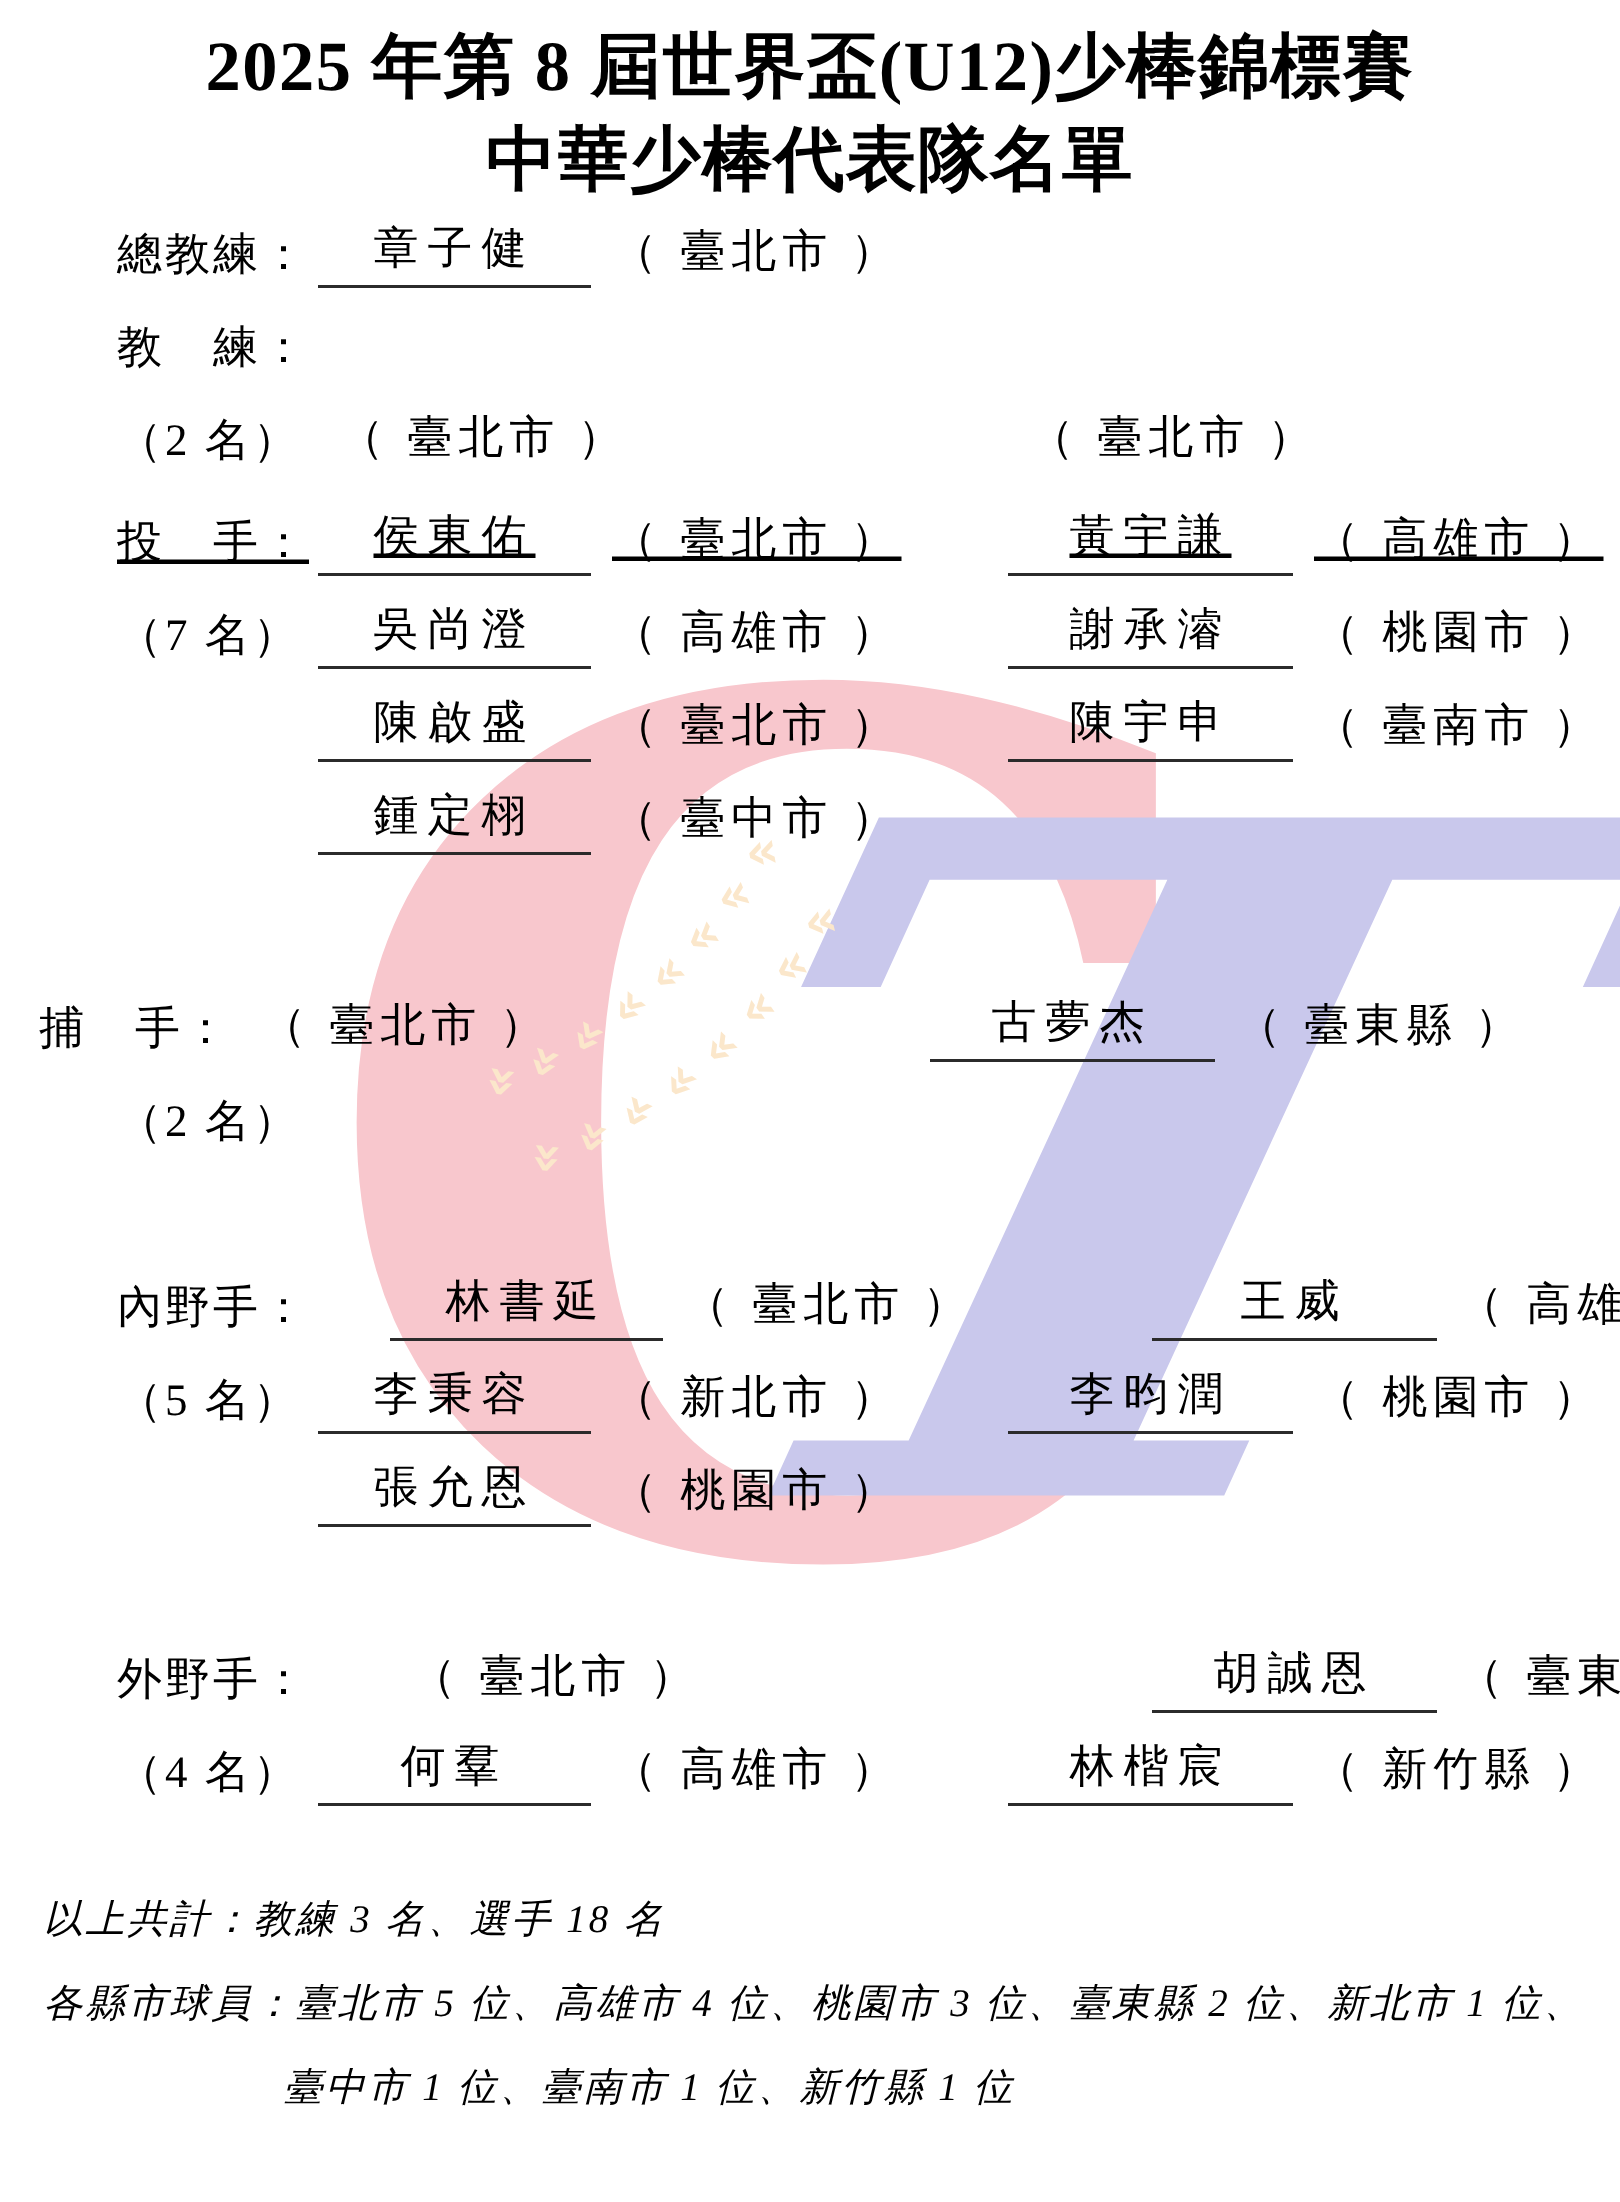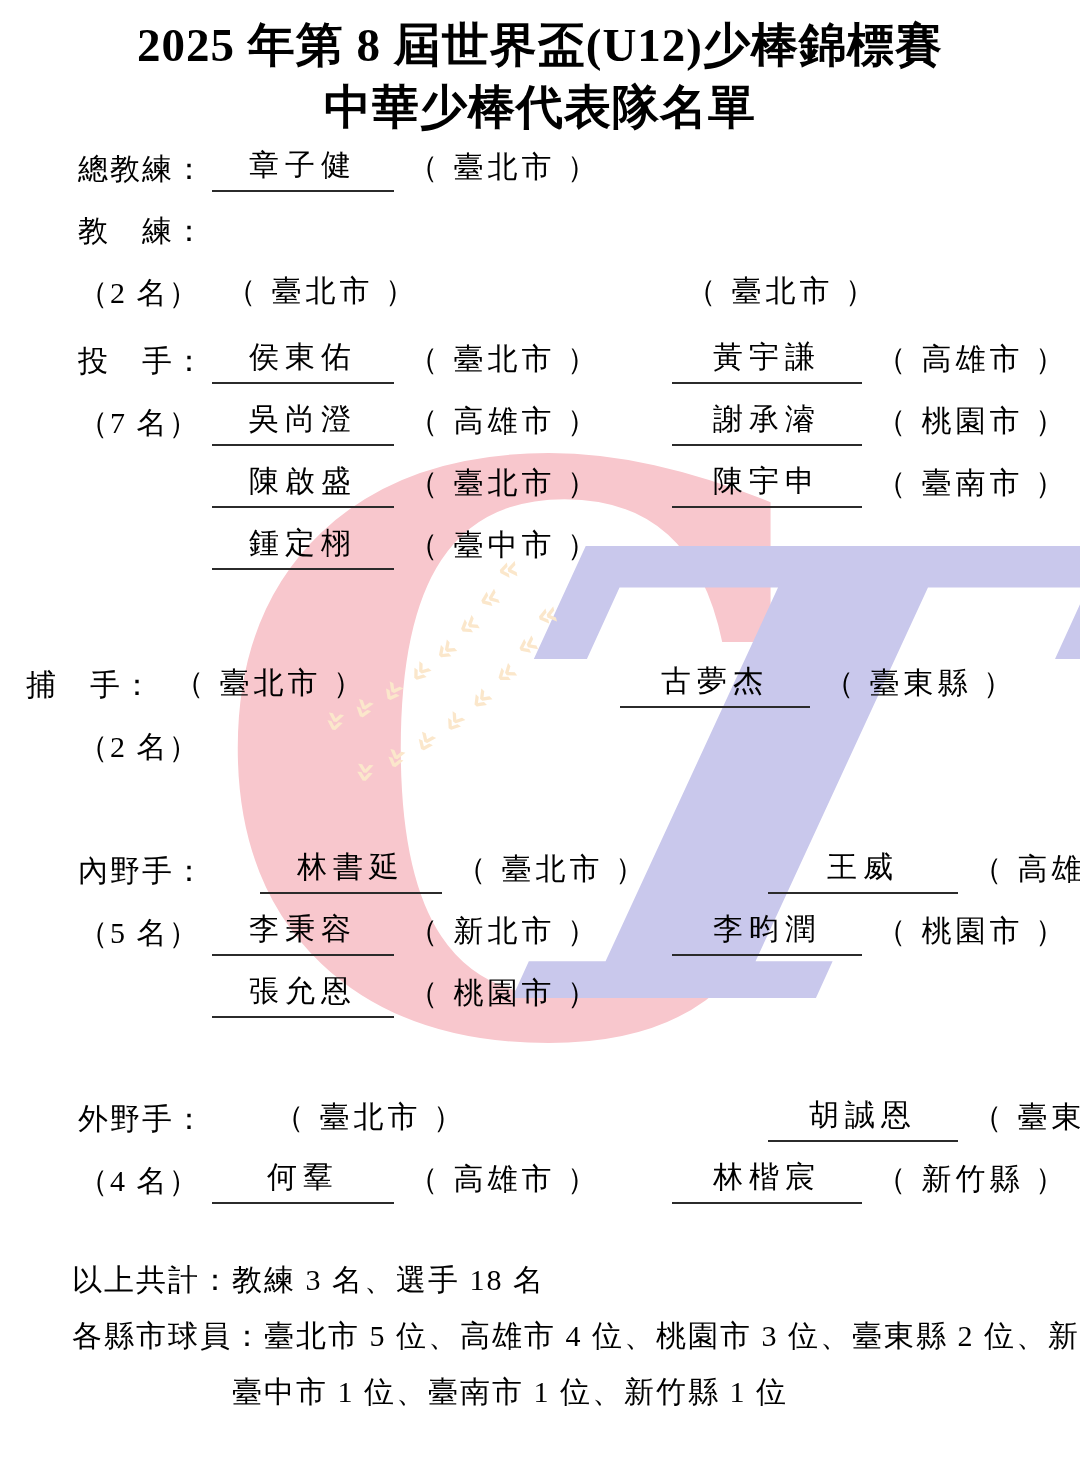--- a/index.html
+++ b/index.html
@@ -51,21 +51,21 @@
   }
   
   .roster{margin-top:0;}
   .row{
     display:flex;align-items:flex-end;
     height:44px;margin-top:18px;
     padding-left:78px;
     font-size:30px;
   }
   .row.first{margin-top:10px;}
-  .row.subsection{margin-top:24px;}
+  .row.subsection{margin-top:24px;text-decoration:underline;}
   .row.section-gap-lg{margin-top:94px;padding-left:26px;}
   .row.section-gap{margin-top:80px;gap:48px;}
   .cell-label{
     width:134px;flex:0 0 134px;
     letter-spacing:2px;white-space:nowrap;
     padding-bottom:2px;
   }
   .entry{display:flex;align-items:flex-end;}
   .entry.left{width:460px;flex:0 0 460px;margin-left:0;}
   .entry.right{margin-left:0;}
@@ -75,21 +75,21 @@
     white-space:nowrap;
   }
   .entry.left  .name-line{width:182px;}
   .entry.right .name-line{width:190px;}
   .name-line.filled{border-bottom:2px solid var(--underline);}
   .city{
     margin-left:14px;letter-spacing:4px;white-space:pre;
     padding-bottom:4px;min-width:170px;
   }
   
-  footer{margin-top:48px;padding-left:72px;font-size:30px;}
+  footer{margin-top:48px;padding-left:29px;font-size:26px;font-style:italic;}
   footer p{margin:0;line-height:56px;letter-spacing:2px;white-space:nowrap;}
   footer p.indent{padding-left:160px;}
 </style>
 </head>
 <body>
 
 <div class="page">
 
   <div class="watermark">
     <span class="wm-c">C</span>

